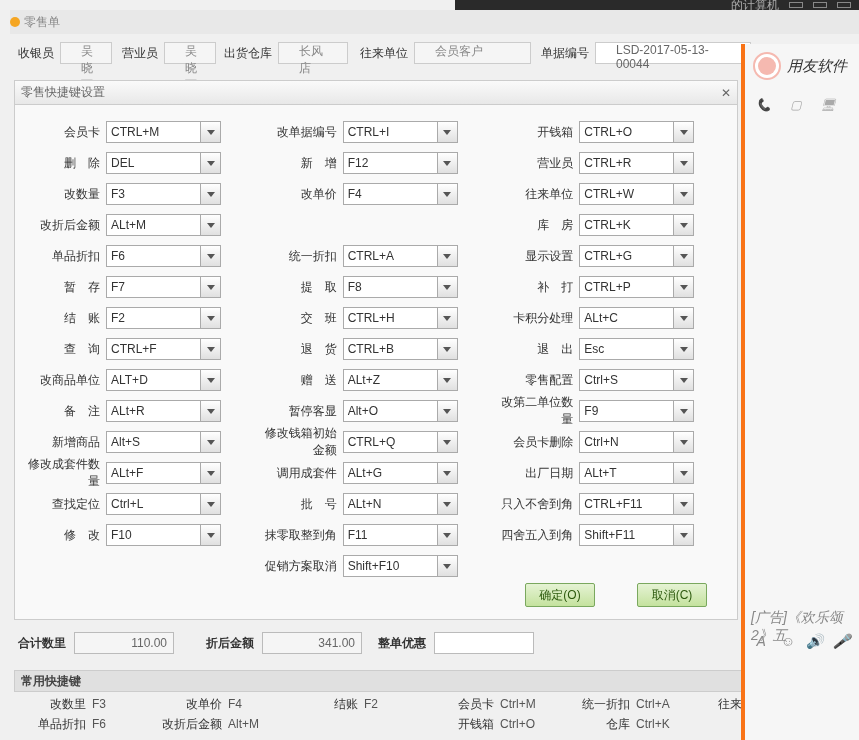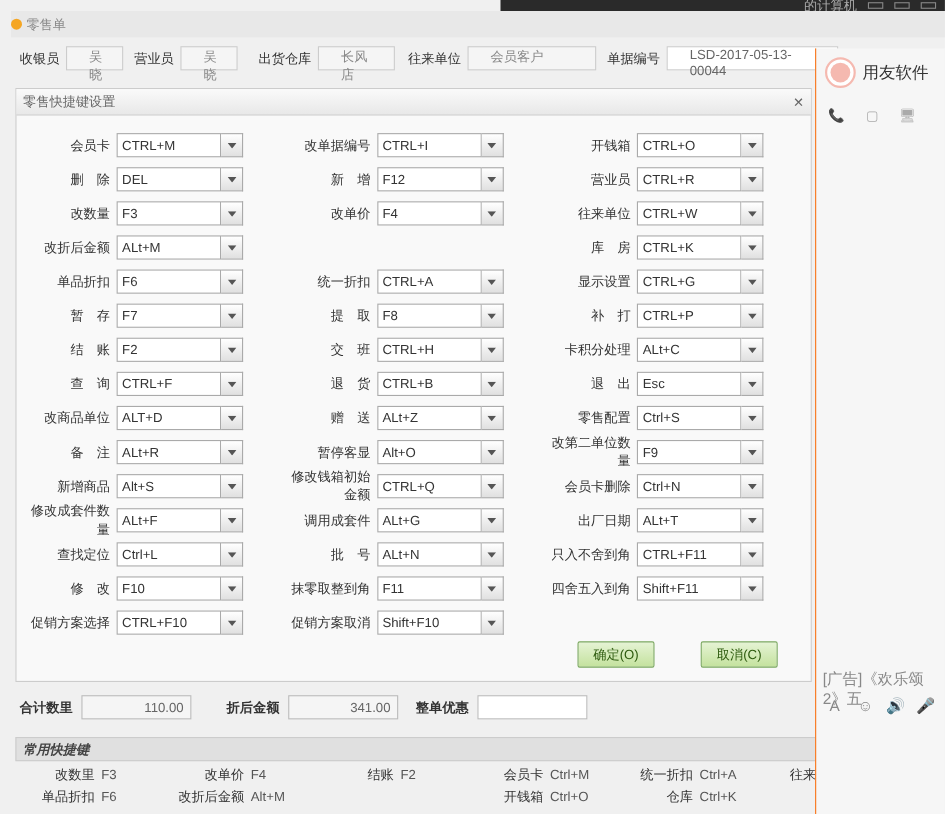--- a/index.html
+++ b/index.html
@@ -32,28 +32,28 @@
 .dlg-buttons { position:absolute; bottom:12px; right:30px; display:flex; gap:42px;}
 .btn { width:70px; height:24px; border:1px solid #7aa85e; background:linear-gradient(#e5f3d4,#c4e29e); color:#2d5a0e; display:flex; align-items:center; justify-content:center; cursor:pointer; border-radius:2px;}
 
 
 .totals { position:absolute; top:628px; left:18px; right:116px; height:30px; display:flex; align-items:center; gap:8px;}
 .totals .tl { font-weight:bold; color:#333;}
 .totals .tv { width:100px; height:22px; border:1px solid #bbb; background:#f5f5f5; text-align:right; padding:0 6px; color:#666; display:flex; align-items:center; justify-content:flex-end;}
 .totals .tv.empty { background:#fff;}
 
 
-.sc-header { position:absolute; top:670px; left:14px; right:14px; height:22px; background:#e0e0e0; border:1px solid #ccc; display:flex; align-items:center; padding:0 6px; font-weight:bold; color:#444;font-style:italic;}
+.sc-header { position:absolute; top:670px; left:14px; right:14px; height:22px; background:#e0e0e0; border:1px solid #ccc; display:flex; align-items:center; padding:0 6px; font-weight:bold; color:#444;}
 .sc-grid { position:absolute; top:694px; left:14px; right:14px; }
 .sc-row { display:flex; height:20px; align-items:center;}
 .sc-cell-l { width:78px; text-align:right; padding-right:6px; color:#333;}
 .sc-cell-v { width:58px; color:#555;}
 
 
-.side { position:absolute; top:44px; right:0; width:118px; bottom:0; background:#f6f6f6; border-left:1px solid #f97316;}
+.side { position:absolute; top:44px; right:0; width:118px; bottom:0; background:#f6f6f6; border-left:4px solid #f97316;font-style:italic;}
 .side-top { display:flex; align-items:center; padding:8px; gap:6px;}
 .avatar { width:28px; height:28px; border-radius:50%; background:#fff; border:2px solid #f5b9b0; display:flex; align-items:center; justify-content:center;}
 .avatar-inner { width:18px; height:18px; border-radius:50%; background:#f5b9b0;}
 .side-name { font-size:15px; color:#333; font-weight:500;}
 .side-icons { display:flex; gap:14px; padding:8px 10px; color:#aaa;}
 .side-icons span { width:18px; height:18px; display:flex; align-items:center; justify-content:center;}
 .side-bottom { position:absolute; bottom:90px; left:8px; right:8px; display:flex; gap:10px; color:#888;}
 .side-bottom span { width:18px; height:18px; display:flex; align-items:center; justify-content:center; font-size:14px;}
 .side-ad { position:absolute; bottom:95px; left:6px; color:#888; font-size:14px;}
 </style>
@@ -70,21 +70,21 @@
 <div class="tab-bar">
   <span class="dot"></span>
   <span class="tab-title">零售单</span>
 </div>
 
 <div class="header-row">
   <span class="lbl">收银员</span>
   <span class="inp disabled" style="width:52px">吴晓丽</span>
   <span class="lbl" style="margin-left:6px">营业员</span>
   <span class="inp disabled" style="width:52px">吴晓丽</span>
-  <span class="lbl" style="margin-left:15px">出货仓库</span>
+  <span class="lbl" style="margin-left:4px">出货仓库</span>
   <span class="inp disabled" style="width:70px">长风店</span>
   <span class="lbl" style="margin-left:8px">往来单位</span>
   <span class="inp disabled" style="width:117px">会员客户</span>
   <span class="lbl" style="margin-left:6px">单据编号</span>
   <span class="inp" style="width:156px">LSD-2017-05-13-00044</span>
 </div>
 
 <div class="dialog">
   <div class="dialog-title">
     <span>零售快捷键设置</span>
@@ -205,29 +205,20 @@
           <span class="rv">Ctrl+L</span>
           <span class="rd">
             <svg viewBox="0 0 8 5">
               <path d="M0 0 L8 0 L4 5 Z" fill="#555"></path>
             </svg>
           </span>
         </div>
         <div class="row">
           <span class="rl">修　改</span>
           <span class="rv">F10</span>
-          <span class="rd">
-            <svg viewBox="0 0 8 5">
-              <path d="M0 0 L8 0 L4 5 Z" fill="#555"></path>
-            </svg>
-          </span>
-        </div>
-        <div class="row">
-          <span class="rl">促销方案选择</span>
-          <span class="rv">CTRL+F10</span>
           <span class="rd">
             <svg viewBox="0 0 8 5">
               <path d="M0 0 L8 0 L4 5 Z" fill="#555"></path>
             </svg>
           </span>
         </div>
       </div>
       <div class="col">
         <div class="row">
           <span class="rl">改单据编号</span>

